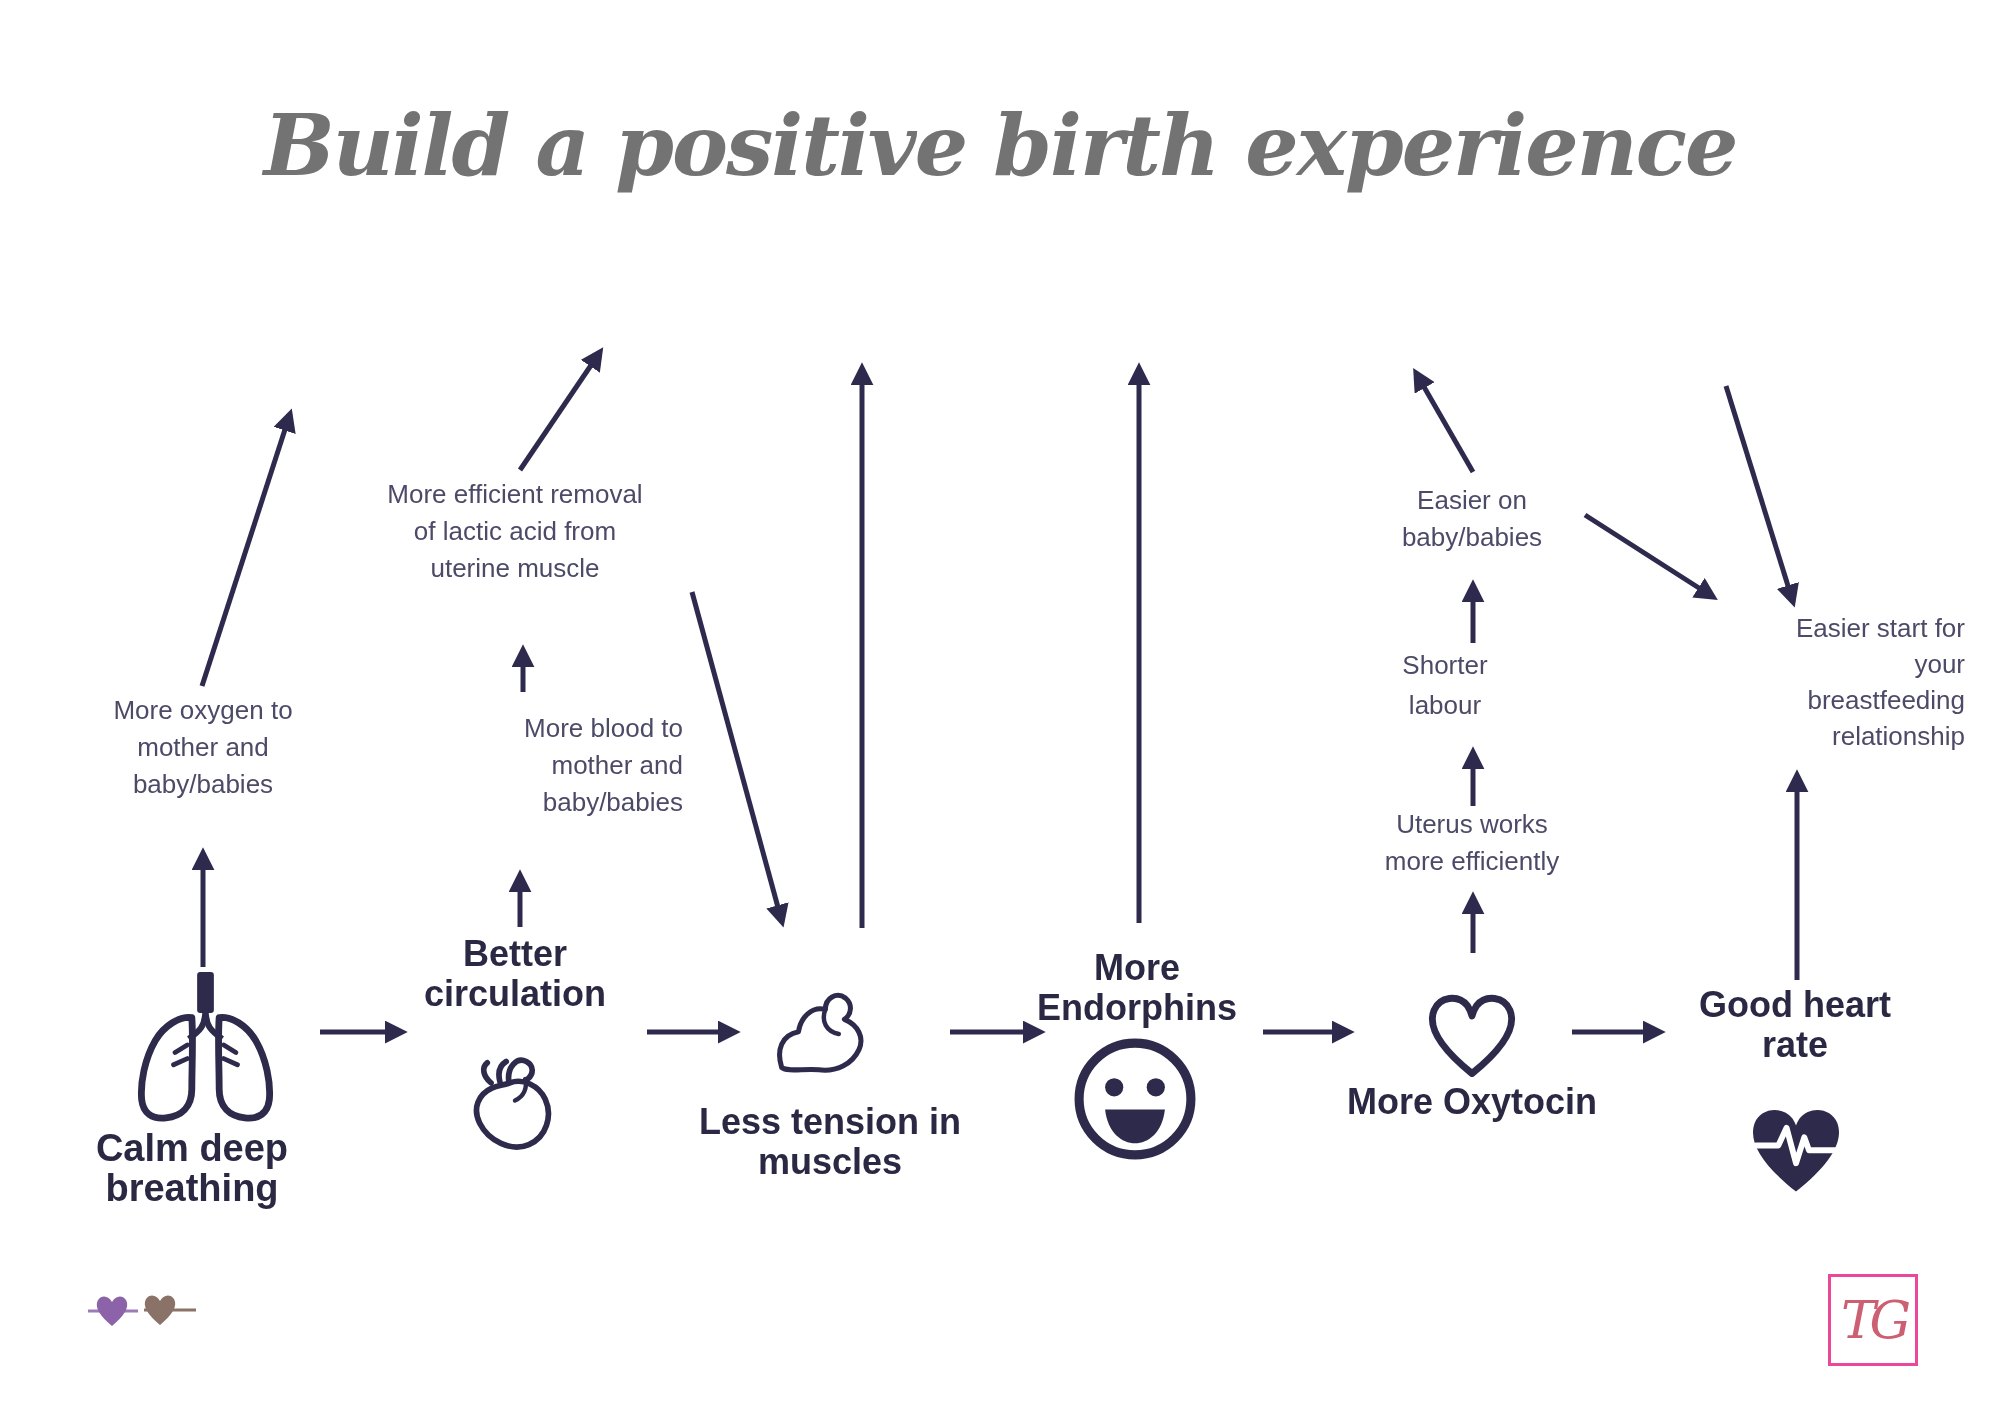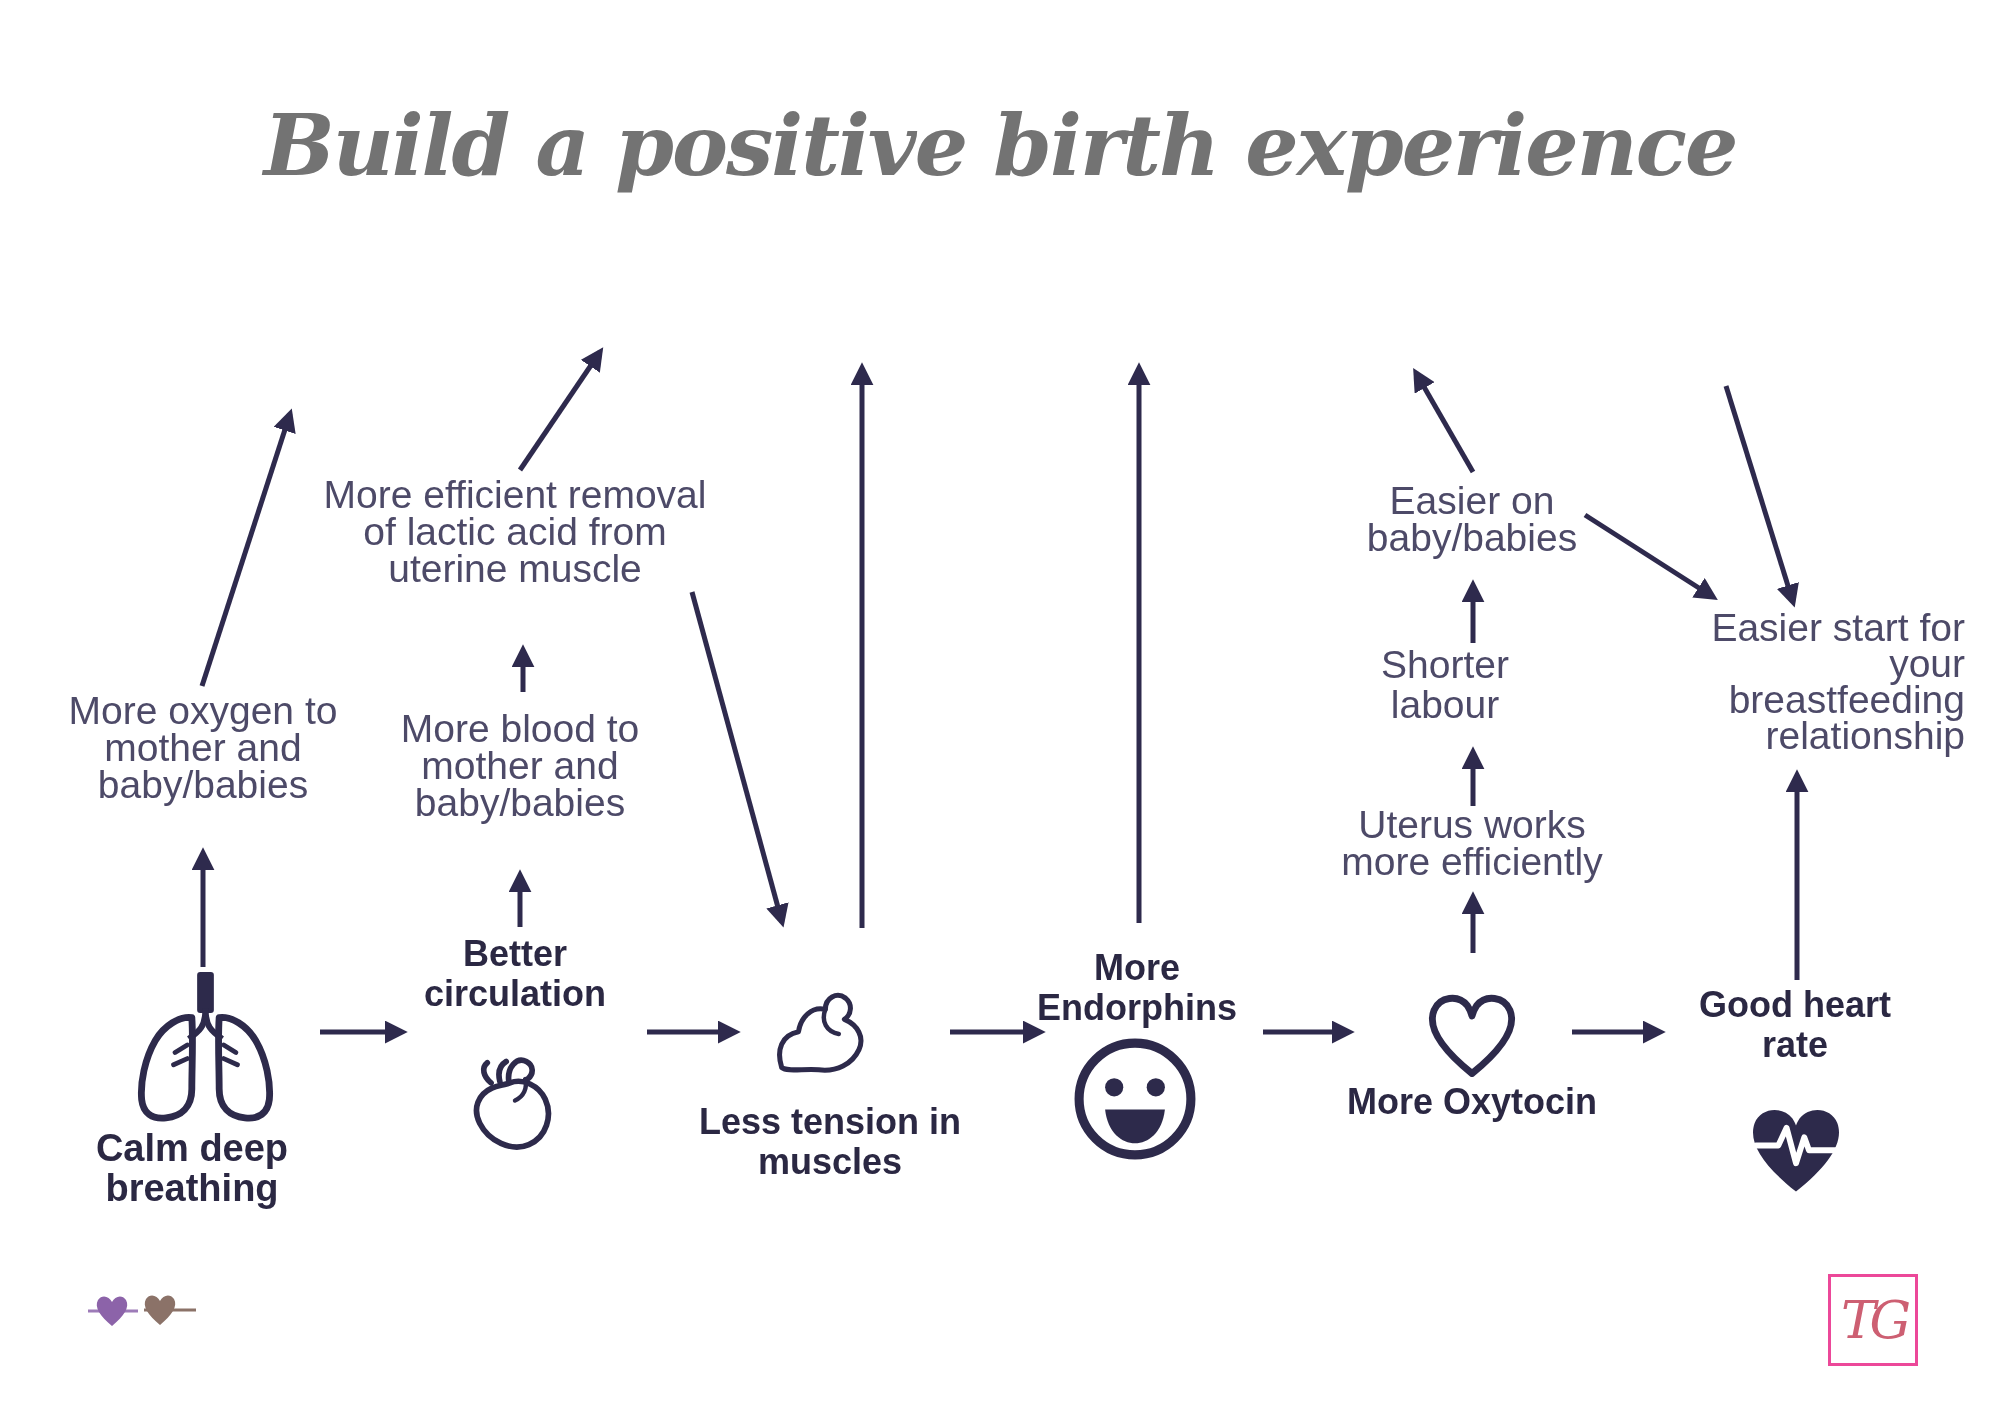--- a/index.html
+++ b/index.html
@@ -12,24 +12,24 @@
     position:absolute;left:0;top:96px;width:2000px;text-align:center;
     font-family:"DejaVu Serif",serif;font-style:italic;font-weight:700;
     font-size:84px;letter-spacing:-2px;color:#737373;
   }
   
   .arrows{position:absolute;left:0;top:0;pointer-events:none;}
   .arrows line{stroke:#2e2a4d;stroke-width:5;}
   
   .ann{
     position:absolute;text-align:center;white-space:pre-line;
-    color:#4d4a68;font-size:39px;line-height:37px;font-weight:400;
+    color:#4d4a68;font-size:26px;line-height:37px;font-weight:400;
   }
   #ann-oxygen       {left:40px;  top:692px; width:326px;}
-  #ann-blood        {left:357px; top:710px; width:326px;}
+  #ann-blood        {left:357px; top:710px; width:326px;text-align:right;}
   #ann-lactic       {left:312px; top:476px; width:406px;}
   #ann-easier-baby  {left:1312px;top:482px; width:320px;}
   #ann-labour       {left:1285px;top:645px; width:320px;line-height:40px;}
   #ann-uterus       {left:1292px;top:806px; width:360px;}
   #ann-breastfeeding{left:1635px;top:610px; width:330px;line-height:36px;text-align:right;}
   
   .nlabel{
     position:absolute;text-align:center;white-space:pre-line;
     color:#2b2843;font-weight:700;font-size:36px;line-height:40px;
   }

